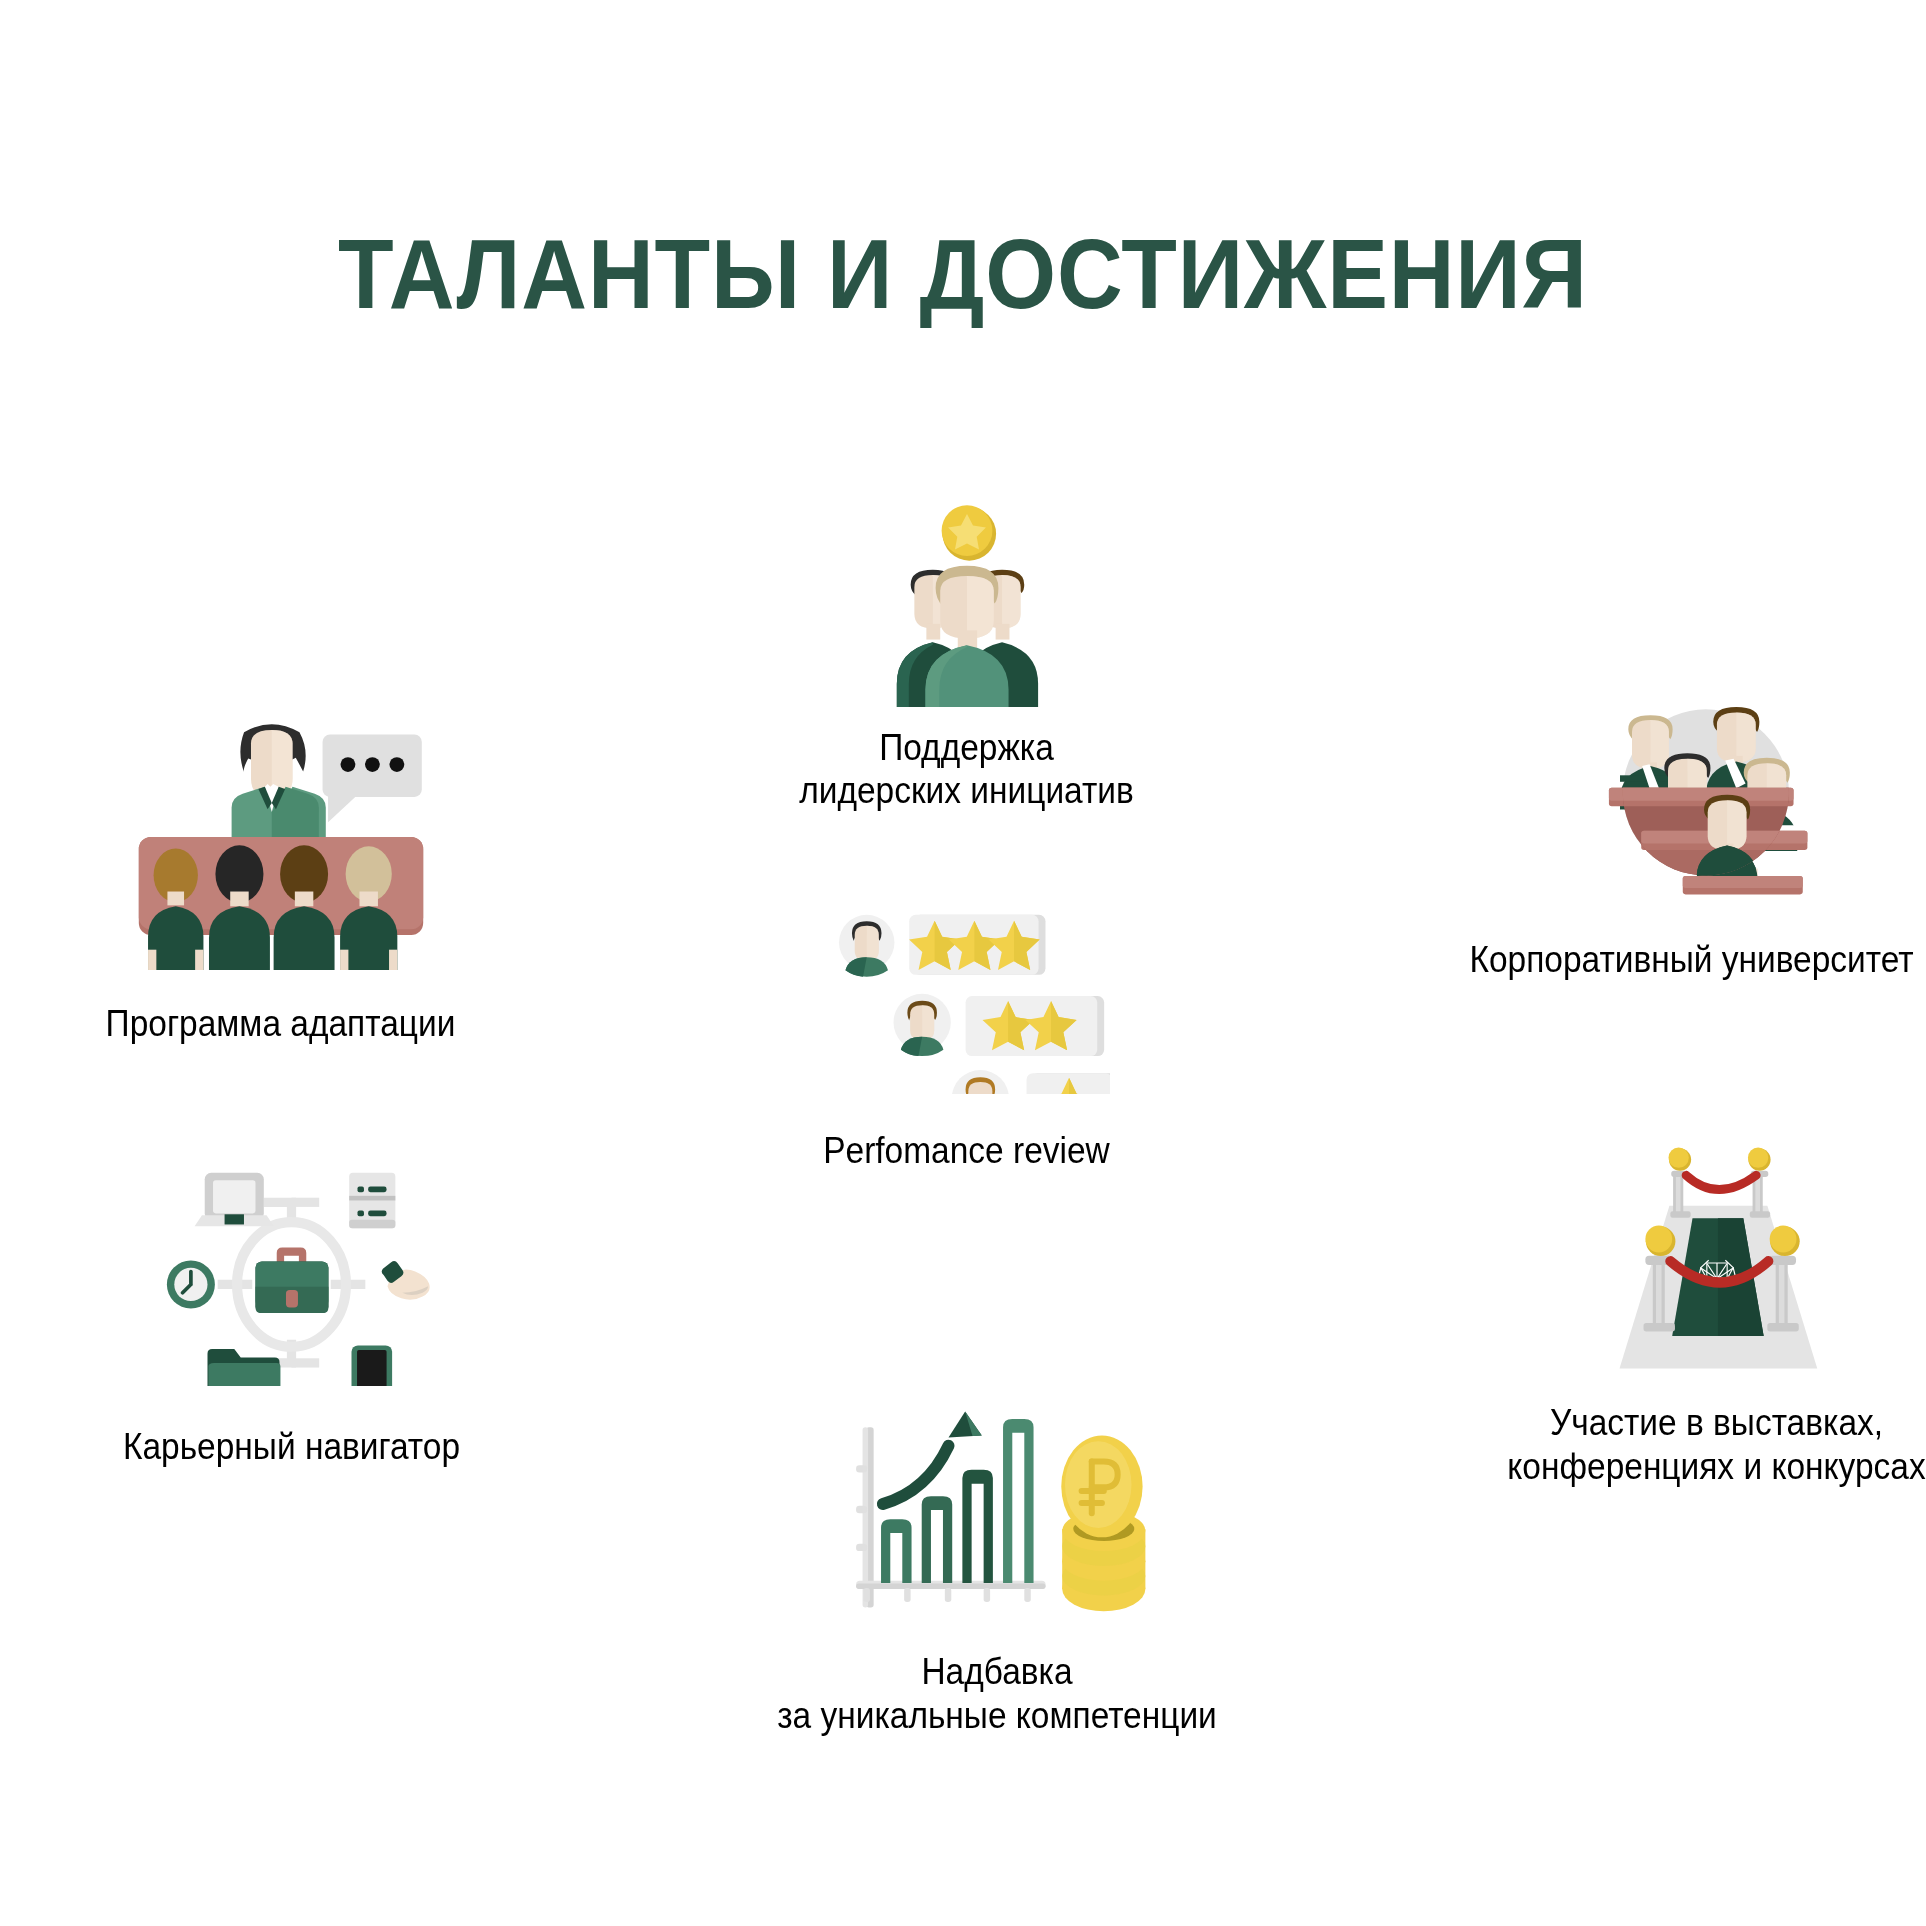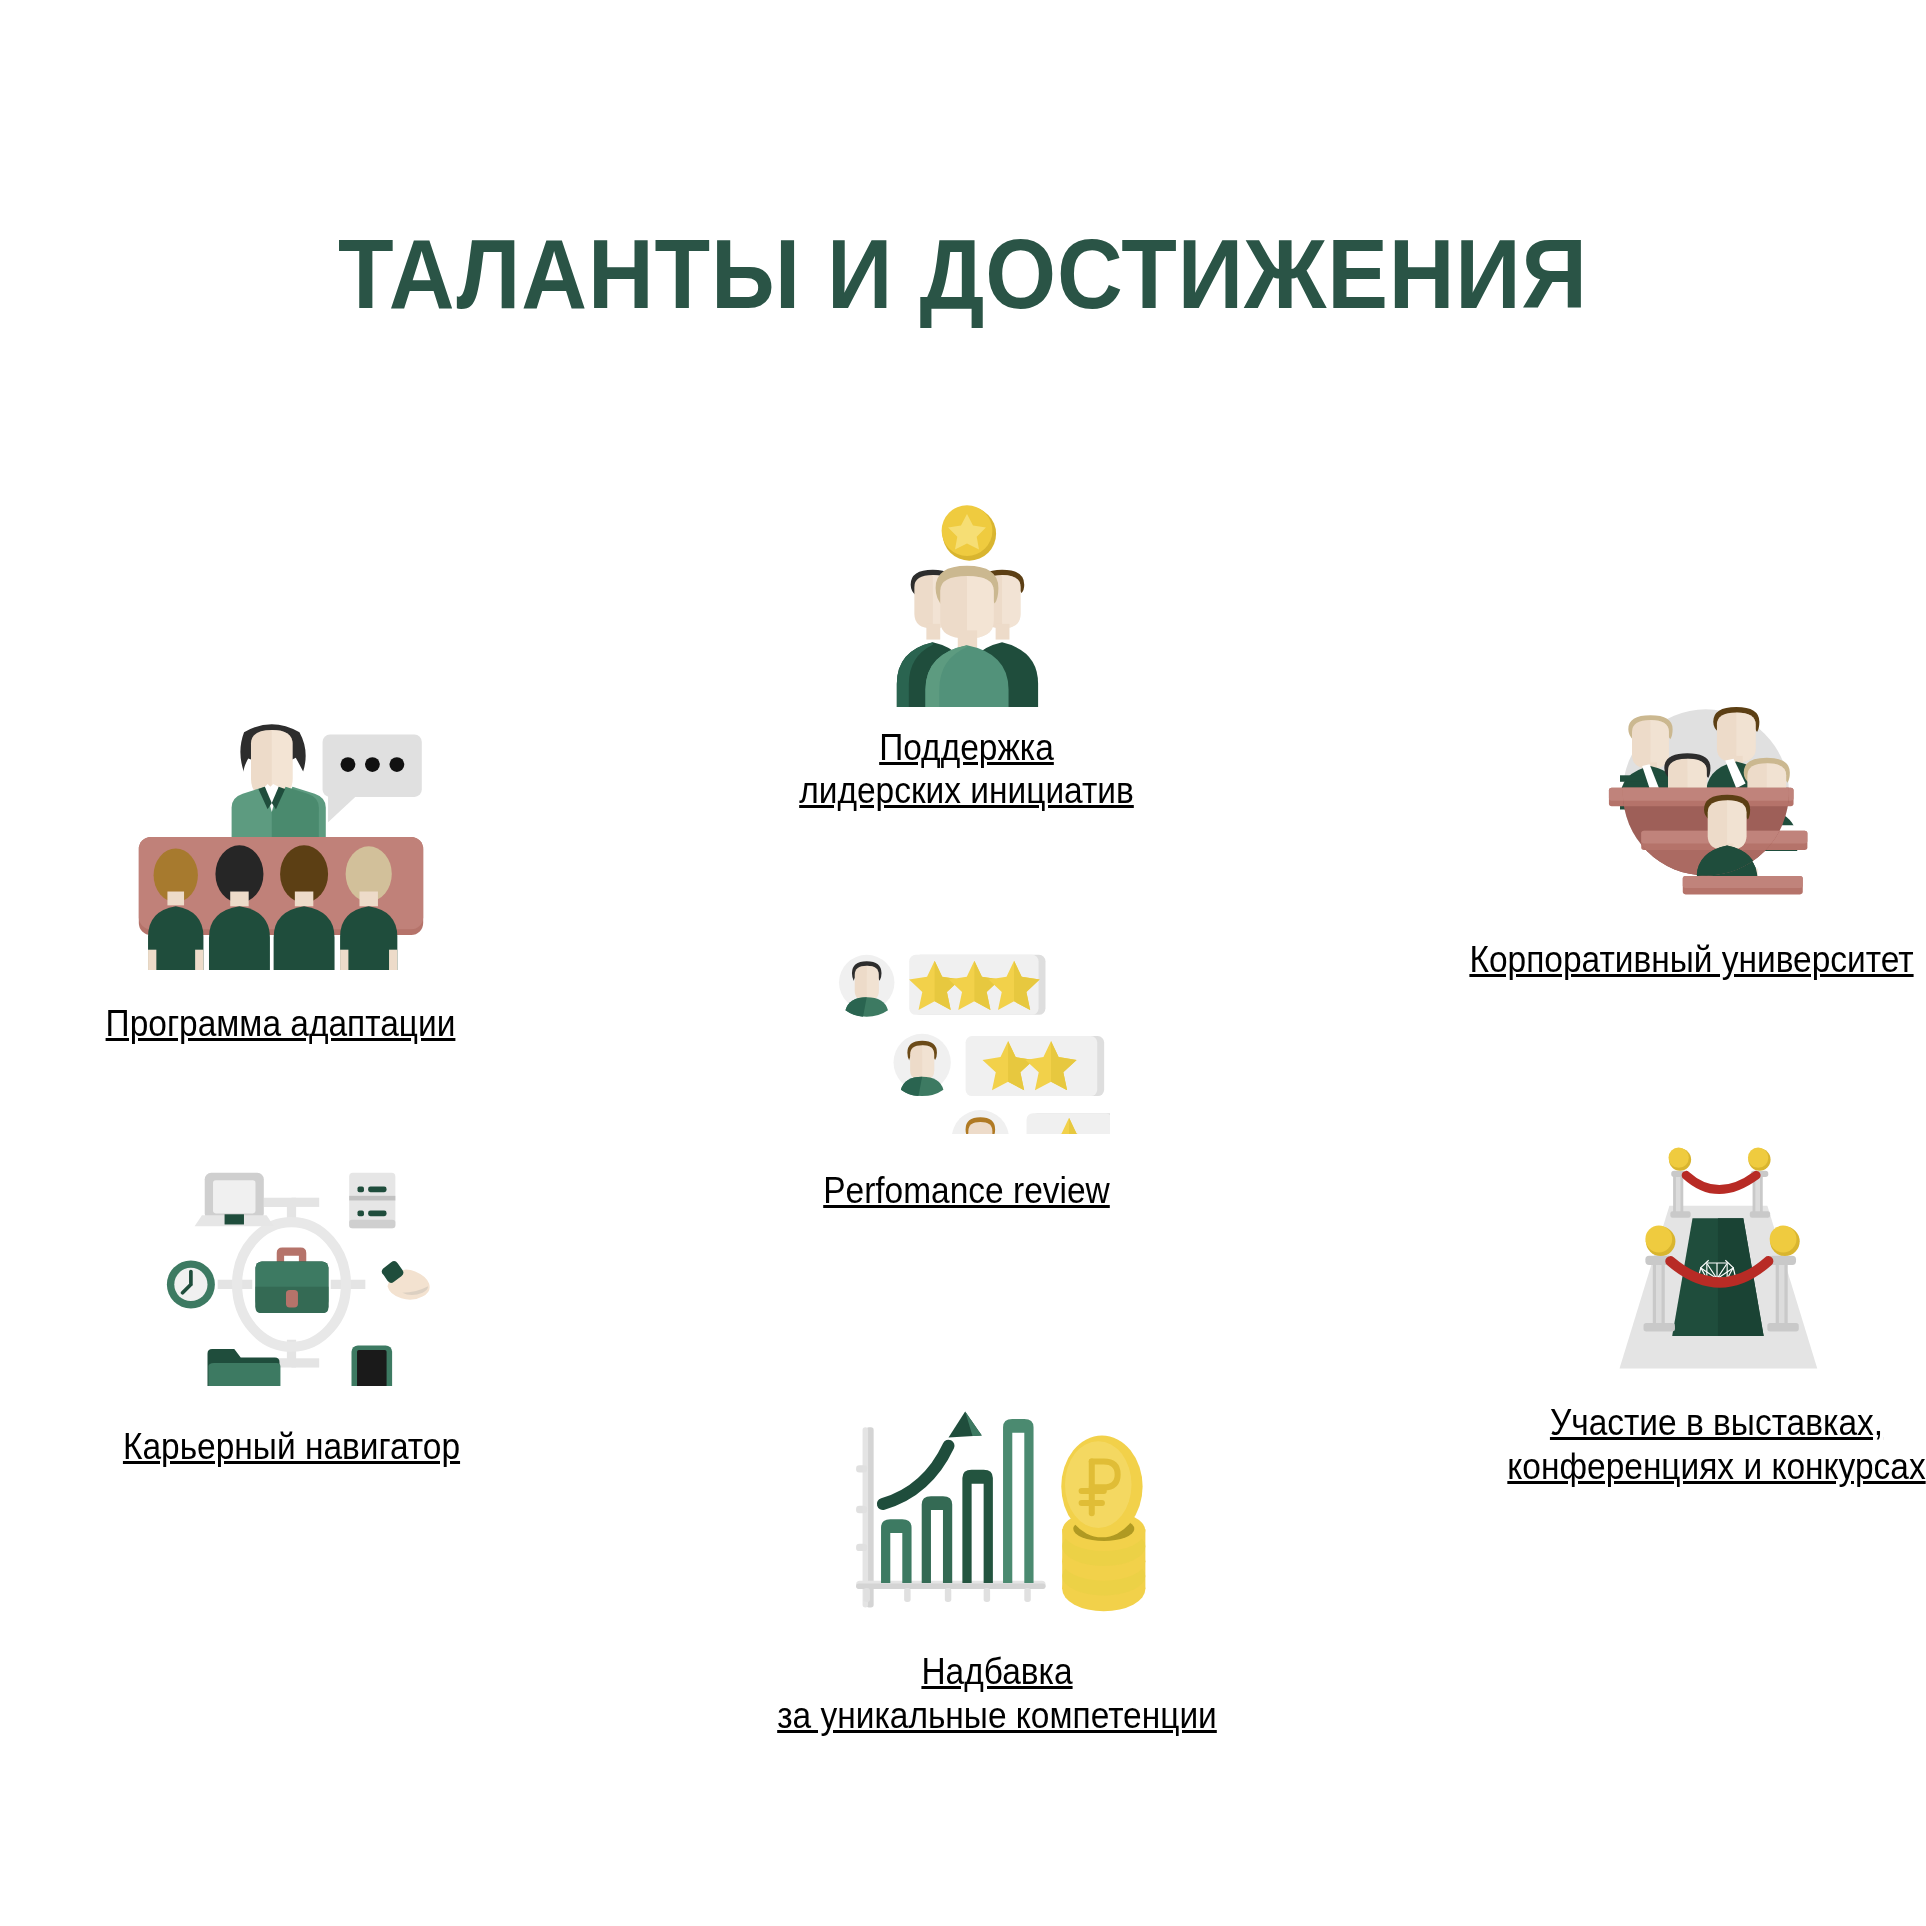--- a/index.html
+++ b/index.html
@@ -28,42 +28,41 @@
     letter-spacing: 0.9px;
     color: #2a5446;
     transform: scaleX(0.92);
     transform-origin: 50% 0;
     white-space: nowrap;
   }
 
   
   .item {
     position: absolute;
-    text-decoration: underline;
   }
   .item-icon {
     position: relative;
     margin: 0 auto;
   }
   .item-label {
     text-align: center;
     font-family: "Liberation Sans Narrow", "Liberation Sans", sans-serif;
     font-size: 36px;
     line-height: 1.22;
     color: #000000;
     white-space: pre-line;
     transform: scaleX(0.93);
   }
 
   
   #item-onboarding   { left: 17px;   top: 693px; width: 527px; }
   #item-leadership   { left: 689px; top: 490px; width: 555px; }
   #item-university   { left: 1419px; top: 693px; width: 545px; }
   #item-career       { left: 28px;   top: 1146px; width: 527px; }
-  #item-review       { left: 689px; top: 940px; width: 555px; }
+  #item-review       { left: 689px; top: 900px; width: 555px; }
   #item-exhibitions  { left: 1444px; top: 1142px; width: 545px; }
   #item-bonus        { left: 692px; top: 1405px; width: 610px; }
 
   #item-onboarding  .item-label { margin-top: 32px; }
   #item-leadership  .item-label { margin-top: 18.5px; }
   #item-university  .item-label { margin-top: 37px; }
   #item-career      .item-label { margin-top: 39px; }
   #item-review      .item-label { margin-top: 35px; }
   #item-exhibitions .item-label { margin-top: 28px; }
   #item-bonus       .item-label { margin-top: 23px; }

